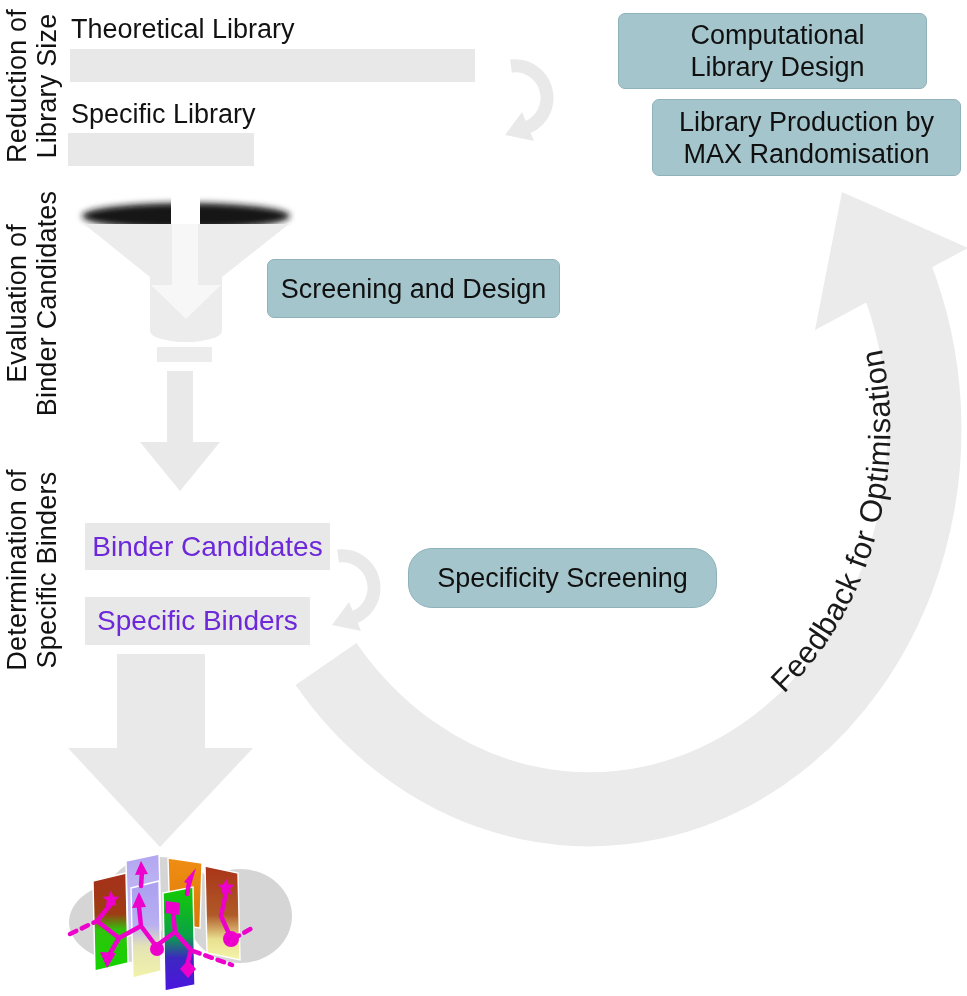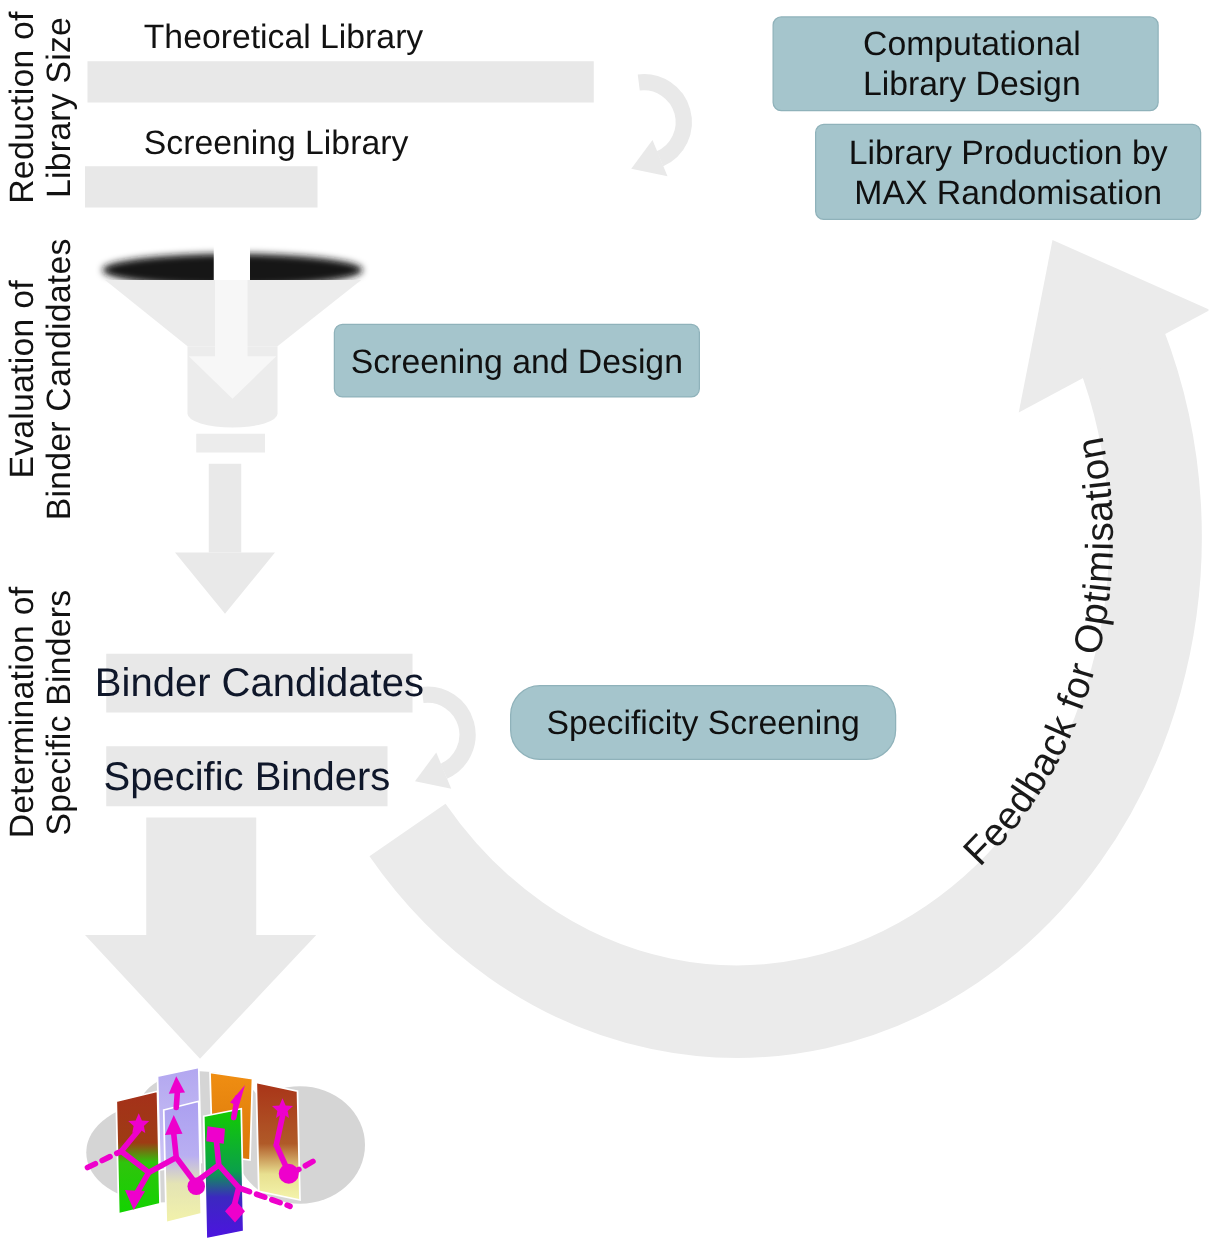--- a/index.html
+++ b/index.html
@@ -6,31 +6,31 @@
   .canvas {
     position:relative; width:967px; height:996px; background:#ffffff;
     font-family:"Liberation Sans", sans-serif; color:#111; overflow:hidden;
   }
   .svg-layer { position:absolute; left:0; top:0; width:967px; height:996px; }
   .vlabel {
     position:absolute; transform:rotate(-90deg); transform-origin:0 0;
     font-size:27px; line-height:30px; text-align:center; white-space:pre-line;
     letter-spacing:.2px; color:#121212;
   }
-  .flow-label { position:absolute; font-size:27px; color:#121212; white-space:nowrap;margin-left:44px; }
+  .flow-label { position:absolute; font-size:27px; color:#121212; white-space:nowrap; }
   .bar { position:absolute; height:33px; background:#e8e8e8; }
   .teal-box {
     position:absolute; background:#a5c5cc; border:1px solid #8fb2ba; border-radius:7px;
     display:flex; align-items:center; justify-content:center; text-align:center;
     font-size:27px; line-height:32px; white-space:pre-line; color:#101010; box-sizing:border-box;
   }
   .gray-box {
     position:absolute; background:#e8e8e8;
     display:flex; align-items:center; justify-content:center;
-    font-size:32px; color:#0f172a; box-sizing:border-box; white-space:nowrap;
+    font-size:28px; color:#6d28d9; box-sizing:border-box; white-space:nowrap;
   }
 </style>
 </head>
 <body>
 
 <div class="canvas">
 
   <svg class="svg-layer" viewBox="0 0 967 996" aria-hidden="true">
     <defs>
       <filter id="blurF" x="-30%" y="-250%" width="160%" height="600%">
@@ -148,21 +148,21 @@
 
   <div class="vlabel" style="left:2px; top:172px; width:172px;">Reduction of
 Library Size</div>
   <div class="vlabel" style="left:2px; top:420px; width:233px;">Evaluation of
 Binder Candidates</div>
   <div class="vlabel" style="left:2px; top:688px; width:236px;">Determination of
 Specific Binders</div>
 
   <div class="flow-label" style="left:71px; top:14px;">Theoretical Library</div>
   <div class="bar" style="left:70px; top:49px; width:405px;"></div>
-  <div class="flow-label" style="left:71px; top:99px;">Screening Library</div>
+  <div class="flow-label" style="left:71px; top:99px;">Specific Library</div>
   <div class="bar" style="left:68px; top:133px; width:186px;"></div>
 
   <div class="teal-box" style="left:618px; top:13px; width:309px; height:76px;padding-left:10px;">Computational
 Library Design</div>
   <div class="teal-box" style="left:652px; top:99px; width:309px; height:77px;">Library Production by
 MAX Randomisation</div>
   <div class="teal-box" style="left:267px; top:259px; width:293px; height:59px;">Screening and Design</div>
   <div class="teal-box" style="left:408px; top:548px; width:309px; height:60px;border-radius:24px;">Specificity Screening</div>
 
   <div class="gray-box" style="left:85px; top:523px; width:245px; height:47px;">Binder Candidates</div>

